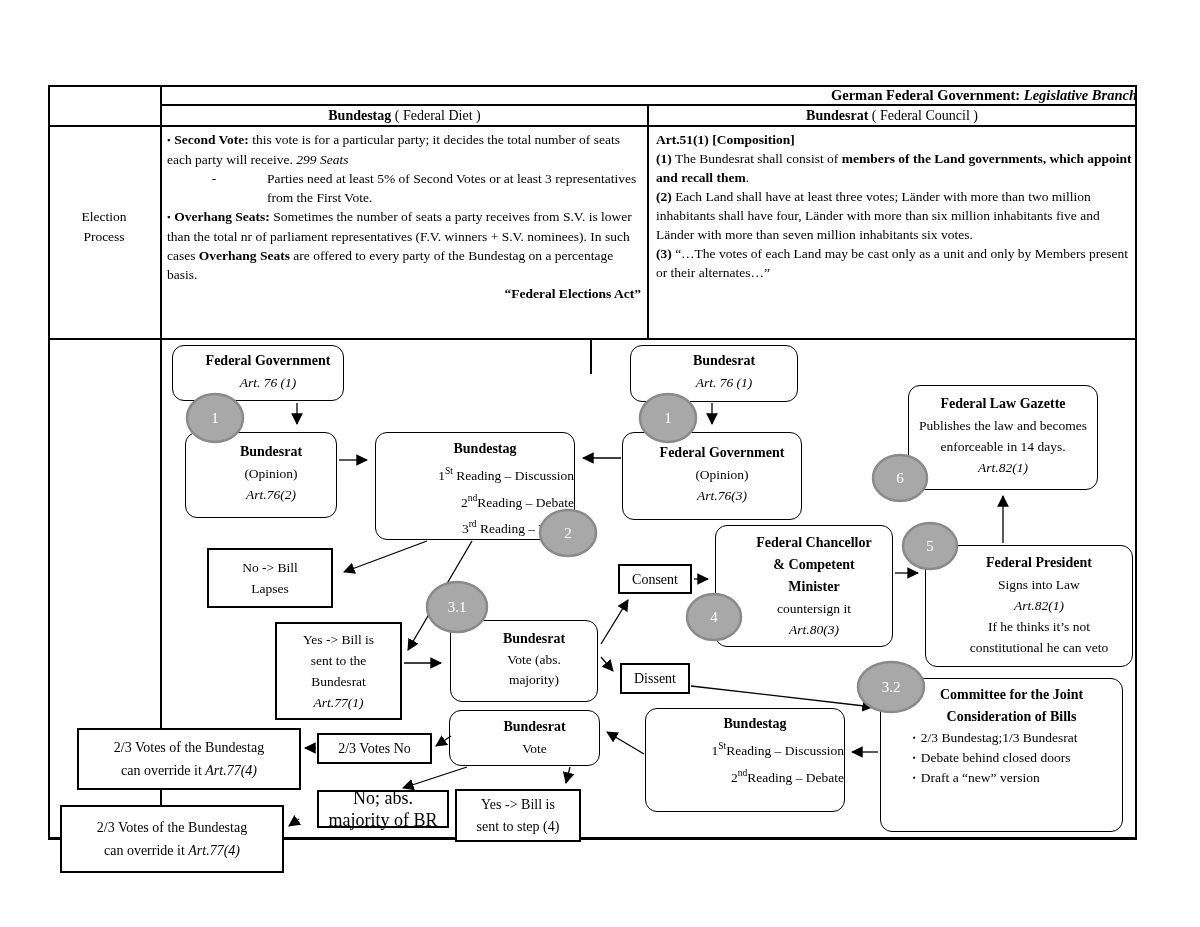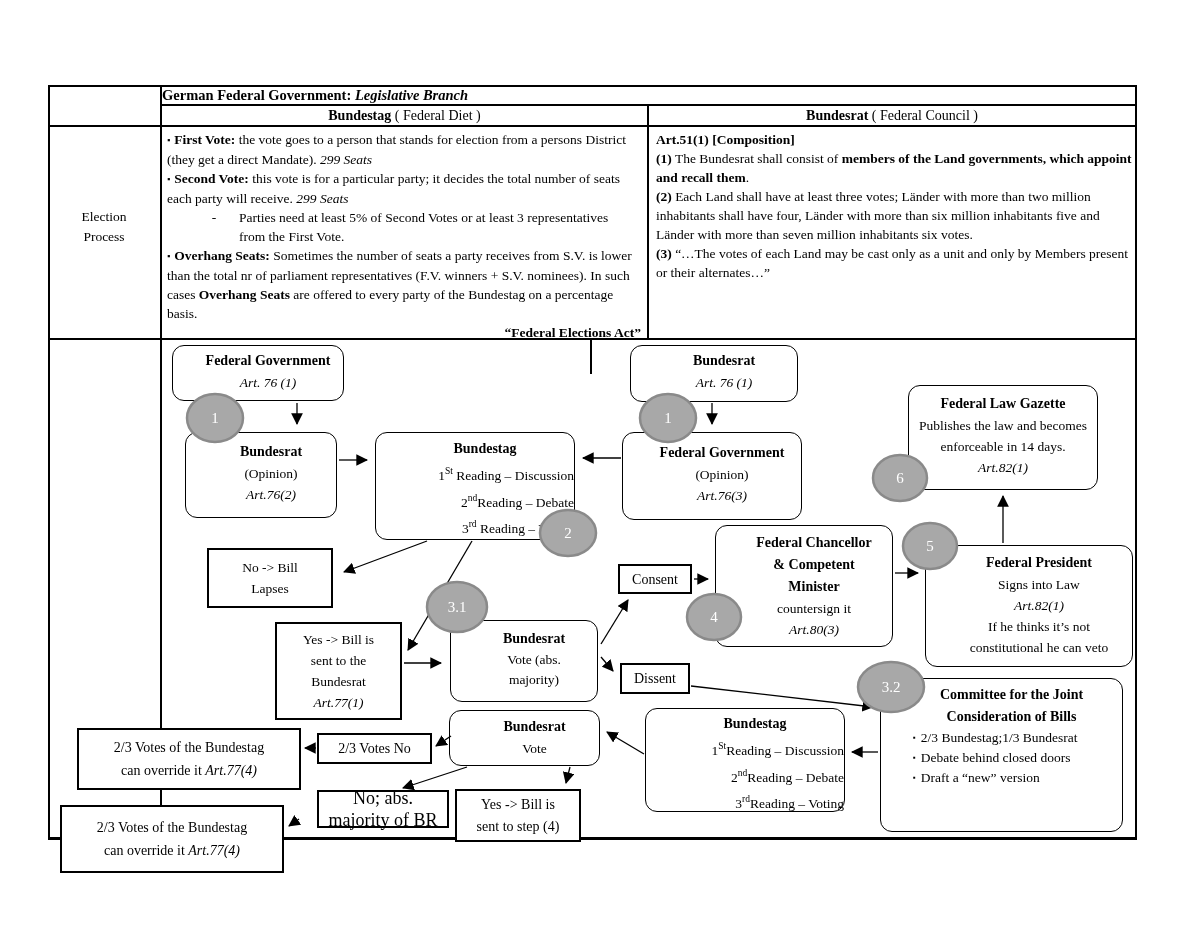--- a/index.html
+++ b/index.html
@@ -2,30 +2,30 @@
 <html><head>
 <meta charset="utf-8">
 <style>
   html,body{margin:0;padding:0;background:#fff;}
   #root{position:relative;width:1200px;height:927px;background:#fff;overflow:hidden;
         font-family:"Liberation Serif","DejaVu Serif",serif;color:#000;}
   .ln{position:absolute;background:#000;}
   .bold{font-weight:bold;}
   .it{font-style:italic;}
   
-  .ttl{position:absolute;left:162px;top:86px;width:975px;height:18px;text-align:left;
+  .ttl{position:absolute;left:162px;top:86px;width:975px;height:18px;text-align:right;
        font-size:14.5px;line-height:18px;}
   .colhdr{position:absolute;top:106px;height:19px;text-align:center;font-size:14px;line-height:19px;}
   .rowlabel{position:absolute;left:48px;top:207px;width:112px;text-align:center;
             font-size:13.5px;line-height:20px;}
   .cell{position:absolute;top:130px;font-size:13.5px;line-height:19px;}
   .blt{font-size:9px;vertical-align:1px;padding-right:4px;}
   .subitem{display:flex;padding-left:22px;}
   .dash{width:50px;text-align:center;flex:none;}
-  .subtext{max-width:372px;}
+  .subtext{max-width:372px;margin-left:28px;}
   .cellfoot{text-align:right;font-weight:bold;padding-right:2px;}
   
   .rbox{position:absolute;background:#fff;border:1.4px solid #000;border-radius:12px;
         text-align:center;font-size:13.5px;line-height:21px;z-index:2;box-sizing:border-box;padding-left:20px;}
   .sbox{position:absolute;background:#fff;border:2.5px solid #000;text-align:center;
         font-size:13.5px;line-height:21px;z-index:2;box-sizing:border-box;
         display:flex;flex-direction:column;justify-content:center;}
   .sbox.thin{border-width:2px;font-size:14px;}
   .btitle{font-weight:bold;font-size:14px;line-height:22px;}
   .rl{text-align:right;padding-left:16px;line-height:23px;}
@@ -60,23 +60,20 @@
   <div class="colhdr" style="left:162px;width:485px">
     <span class="bold">Bundestag</span><span> ( Federal Diet )</span>
   </div>
   <div class="rowlabel">
     <div>Election</div>
     <div>Process</div>
   </div>
 
   <div class="cell" style="left:167px;width:476px">
     <div>
-      <span class="blt">▪</span><span class="bold">First Vote:</span><span> the vote goes to a person that stands for election from a persons District (they get a direct Mandate). </span><span class="it">299 Seats</span>
-    </div>
-    <div>
       <span class="blt">▪</span><span class="bold">Second Vote:</span><span> this vote is for a particular party; it decides the total number of seats each party will receive. </span><span class="it">299 Seats</span>
     </div>
     <div class="subitem">
       <span class="dash">-</span>
         <span class="subtext">Parties need at least 5% of Second Votes or at least 3 representatives from the First Vote.</span>
     </div>
     <div>
       <span class="blt">▪</span><span class="bold">Overhang Seats:</span><span> Sometimes the number of seats a party receives from S.V. is lower than the total nr of parliament representatives (F.V. winners + S.V. nominees). In such cases </span><span class="bold">Overhang Seats</span><span> are offered to every party of the Bundestag on a percentage basis.</span>
     </div>
     <div class="cellfoot">“Federal Elections Act”</div>
@@ -181,21 +178,20 @@
 
   <div class="rbox" style="left:449px;top:710px;width:151px;height:56px;padding-top:5px;line-height:21px">
     <div class="btitle">Bundesrat</div>
     <div>Vote</div>
   </div>
 
   <div class="rbox" style="left:645px;top:708px;width:200px;height:104px;padding-top:4px">
     <div class="btitle">Bundestag</div>
     <div class="rl"><span>1</span><sup>St</sup><span>Reading – Discussion</span></div>
     <div class="rl"><span>2</span><sup>nd</sup><span>Reading – Debate</span></div>
-    <div class="rl"><span>3</span><sup>rd</sup><span>Reading – Voting</span></div>
   </div>
 
   <div class="sbox thin" style="left:317px;top:733px;width:115px;height:31px">
     <div>2/3 Votes No</div>
   </div>
 
   <div class="sbox" style="left:77px;top:728px;width:224px;height:62px;font-size:14px;line-height:23px">
     <div>2/3 Votes of the Bundestag</div>
     <div><span>can override it </span><span class="it">Art.77(4)</span></div>
   </div>

